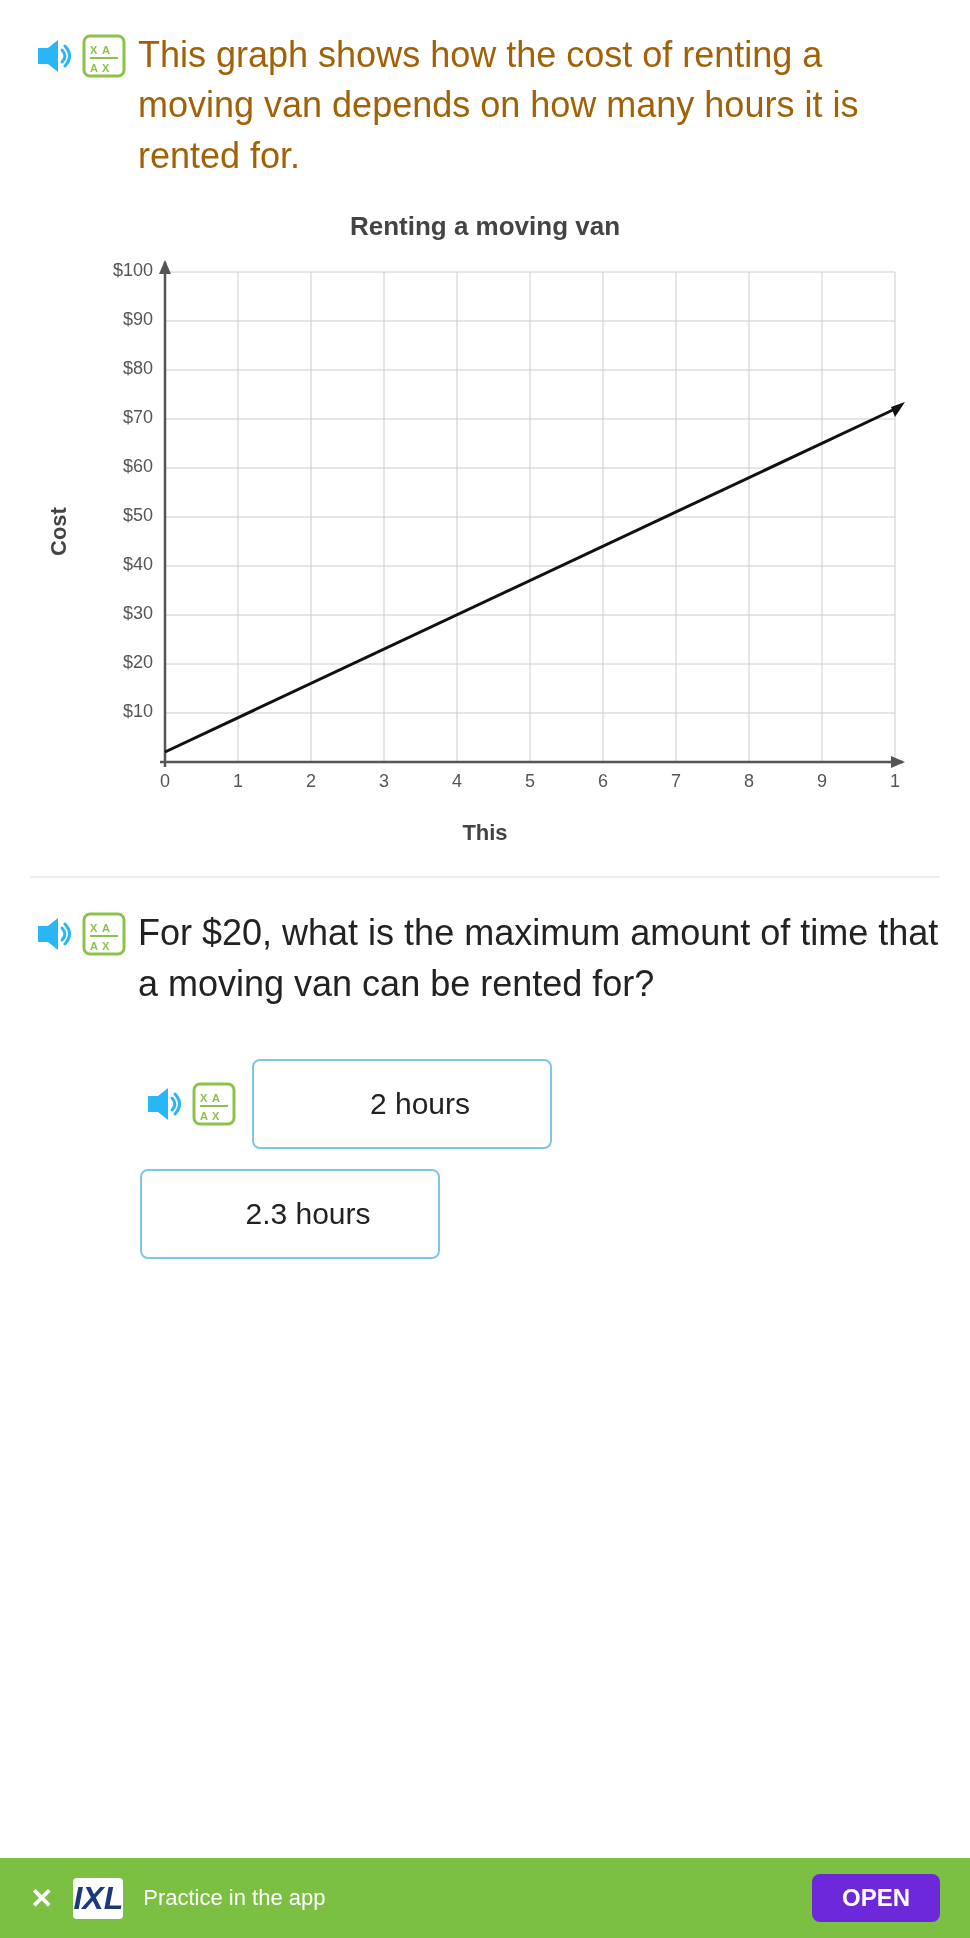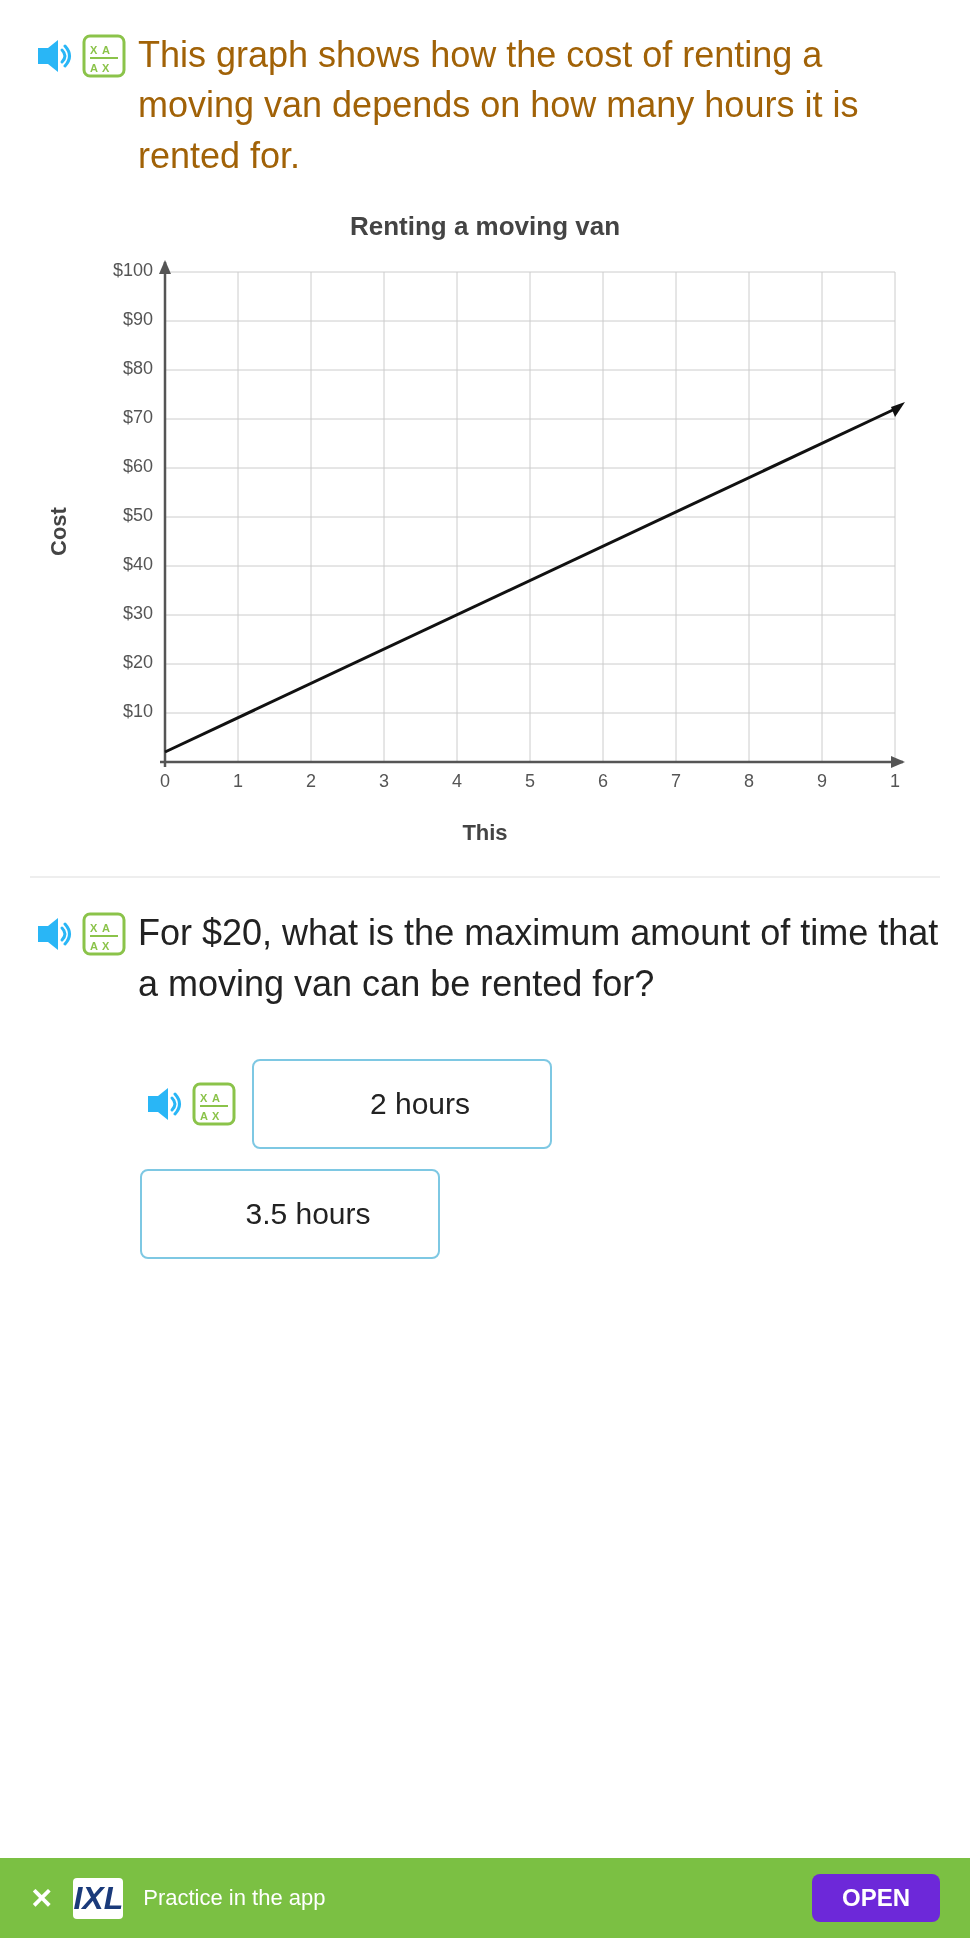--- a/index.html
+++ b/index.html
@@ -333,21 +333,21 @@
         <text x="20" y="38" font-size="11" fill="#8bc34a" font-weight="bold">X</text>
       </svg>
     </div>
     <div class="answer-box">
       <span>2 hours</span>
     </div>
   </div>
 
   <div class="answer-row">
     <div class="answer-box" style="margin-left: 0;">
-      <span>3.5 hours</span>
+      <span>2.3 hours</span>
     </div>
   </div>
 </div>
 
 <div class="bottom-bar" style="position:fixed; bottom:0; left:0; width:970px;">
   <button class="close-btn">✕</button>
   <div class="ixl-logo">IXL</div>
   <span class="practice-text">Practice in the app</span>
   <button class="open-btn">OPEN</button>
 </div>

